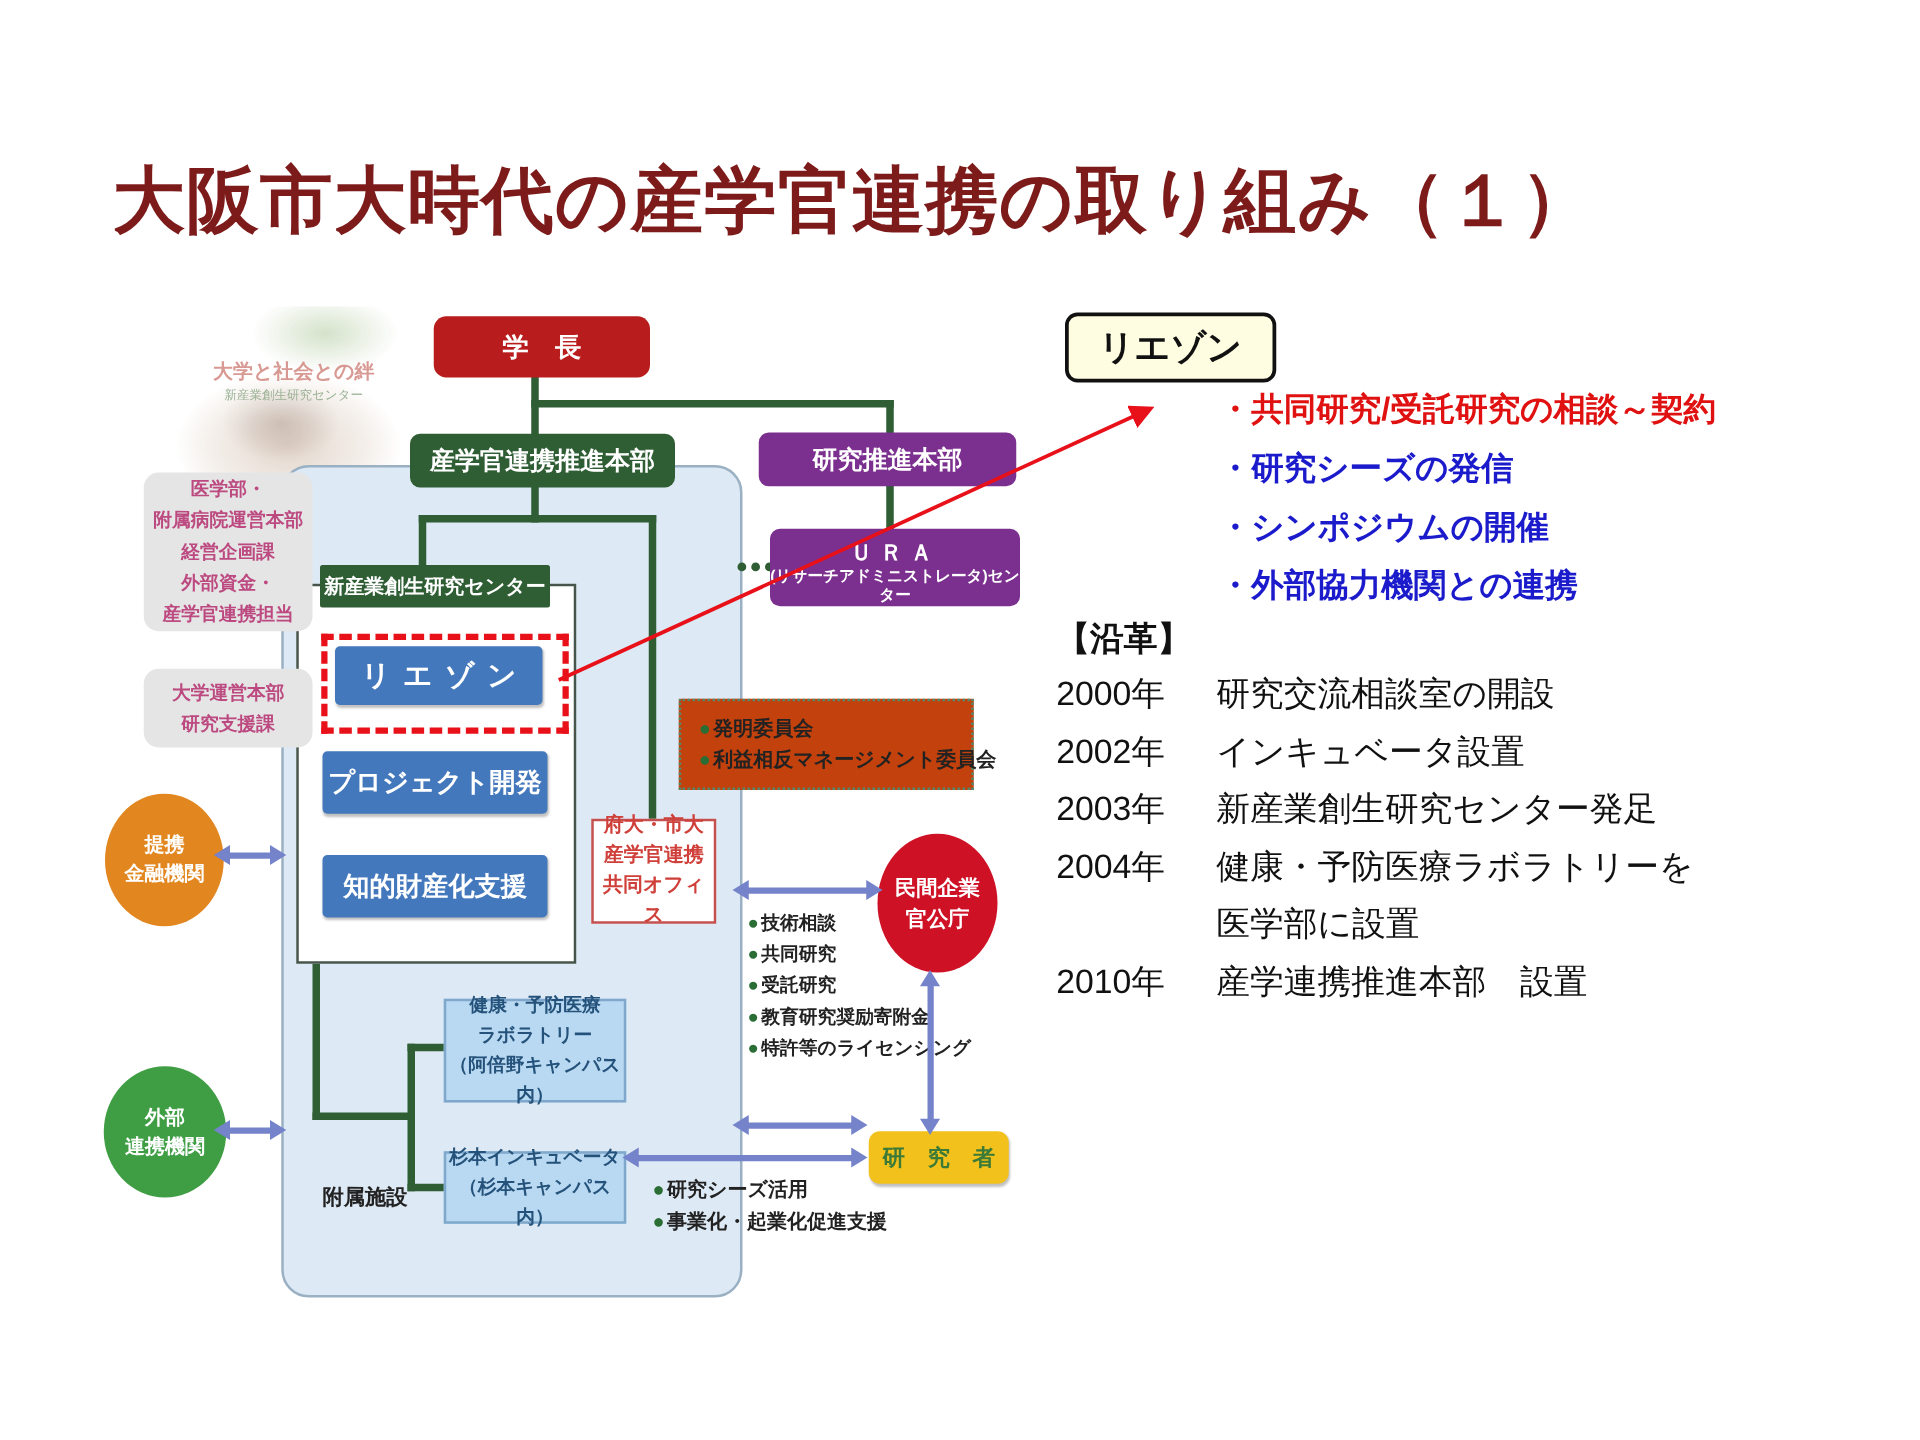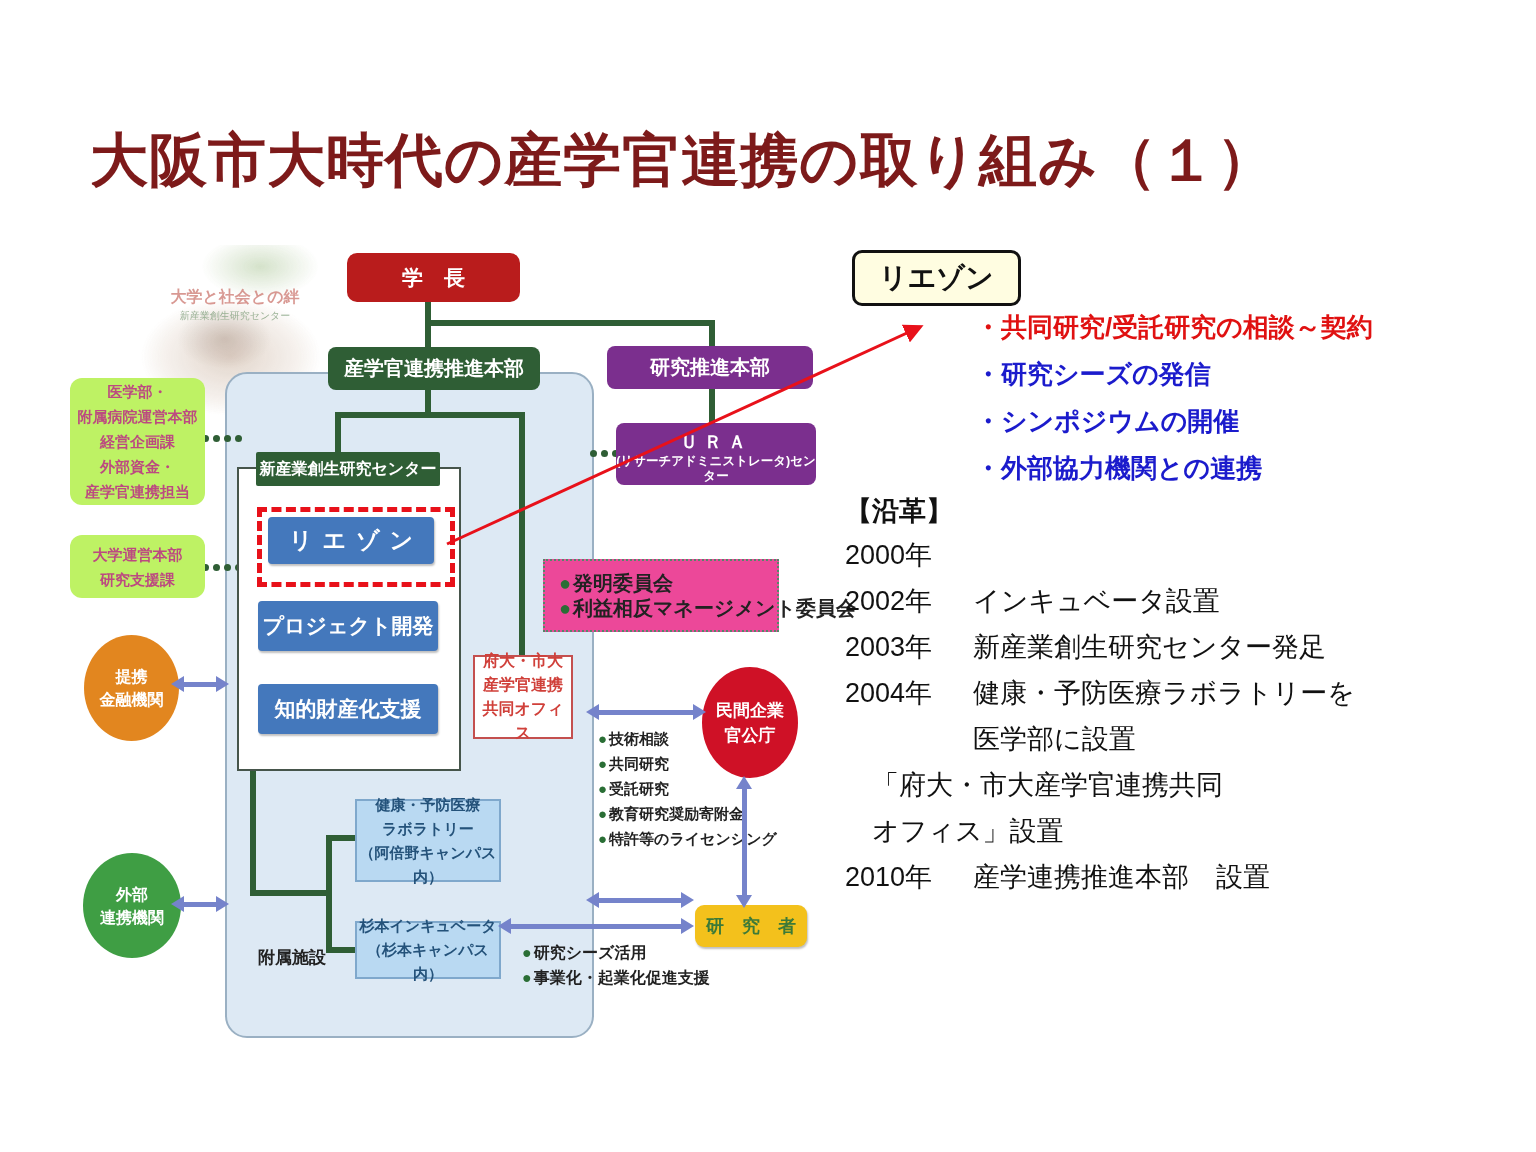--- a/index.html
+++ b/index.html
@@ -40,29 +40,29 @@
   }
   .president{background:#b91c1c;border-radius:10px;color:#fff;font-size:21px;font-weight:bold;}
   .dkgreen{background:#2f5e35;border-radius:8px;color:#fff;font-weight:bold;}
   .purple{background:#7b2f8e;border-radius:8px;color:#fff;font-weight:bold;}
   .ura{flex-direction:column;line-height:1.25;}
   .ura .l1{font-size:18px;letter-spacing:6px;font-weight:bold;}
   .ura .l2{font-size:12.5px;font-weight:bold;}
   .whitebox{position:absolute;background:#ffffff;border:2px solid #46554b;}
   .bluebox{background:#4478bc;border-radius:4px;color:#fff;font-weight:bold;box-shadow:1px 2px 2px rgba(0,0,0,.25);}
   .reddash{position:absolute;border:5px dashed #e8111a;background:transparent;}
-  .pink{background:#bef264;border-radius:12px;color:#bc4a80;font-weight:bold;font-size:15px;line-height:25px;}
+  .pink{background:#e5e5e5;border-radius:12px;color:#bc4a80;font-weight:bold;font-size:15px;line-height:25px;margin-left:45px;}
   .ellipse{border-radius:50%;color:#fff;font-weight:bold;font-size:16px;line-height:23px;}
   .orange{background:#e2861f;}
   .greenc{background:#3f9e44;}
   .redc{background:#cf1126;font-size:17px;line-height:25px;}
   .joint{background:#fff;border:2px solid #c4504f;color:#d0403a;font-weight:bold;font-size:16px;line-height:24px;}
   .committees{
-    position:absolute;background:#ec4899;border:2px dotted #55876a;box-sizing:border-box;
-    padding:10px 14px;font-size:20px;font-weight:bold;color:#222;
+    position:absolute;background:#c2410c;border:2px dotted #55876a;box-sizing:border-box;
+    padding:10px 14px;font-size:16px;font-weight:bold;color:#222;
   }
   .blist{list-style:none;margin:0;padding:0;}
   .blist li{line-height:25px;white-space:nowrap;}
   .blist li::before{content:"●";color:#2a6e35;margin-right:2px;}
   .services{position:absolute;font-size:15px;font-weight:bold;color:#222;}
   .seeds{position:absolute;font-size:16px;font-weight:bold;color:#222;}
   .lightblue{background:#b9d9f2;border:2px solid #7fa8cc;color:#24527a;font-weight:bold;font-size:15px;line-height:24px;}
   .researchers{background:#f3c11c;border-radius:9px;color:#3c7a38;font-weight:bold;font-size:18px;box-shadow:1px 2px 2px rgba(0,0,0,.25);}
   .facility{position:absolute;font-size:17px;font-weight:bold;color:#222;margin-top:45px;}
   
@@ -225,37 +225,36 @@
 
   <div class="callout-item" style="top: 310px; color: rgb(224, 17, 17);">・共同研究/受託研究の相談～契約</div>
   <div class="callout-item" style="top: 357px; color: rgb(27, 27, 204);">・研究シーズの発信</div>
   <div class="callout-item" style="top: 404px; color: rgb(27, 27, 204);">・シンポジウムの開催</div>
   <div class="callout-item" style="top: 451px; color: rgb(27, 27, 204);">・外部協力機関との連携</div>
 
   <div class="history">
     <div class="hd">【沿革】</div>
     <div class="hrow">
       <span class="yr">2000年</span>
+      <span class="tx">研究交流相談室の開設</span>
     </div>
     <div class="hrow">
       <span class="yr">2002年</span>
       <span class="tx">インキュベータ設置</span>
     </div>
     <div class="hrow">
       <span class="yr">2003年</span>
       <span class="tx">新産業創生研究センター発足</span>
     </div>
     <div class="hrow">
       <span class="yr">2004年</span>
       <span class="tx">健康・予防医療ラボラトリーを
 医学部に設置</span>
     </div>
     <div class="hrow">
-      <span class="tx">　「府大・市大産学官連携共同
-　オフィス」設置</span>
     </div>
     <div class="hrow">
       <span class="yr">2010年</span>
       <span class="tx">産学連携推進本部　設置</span>
     </div>
   </div>
 
 </div>
 
 </body></html>

